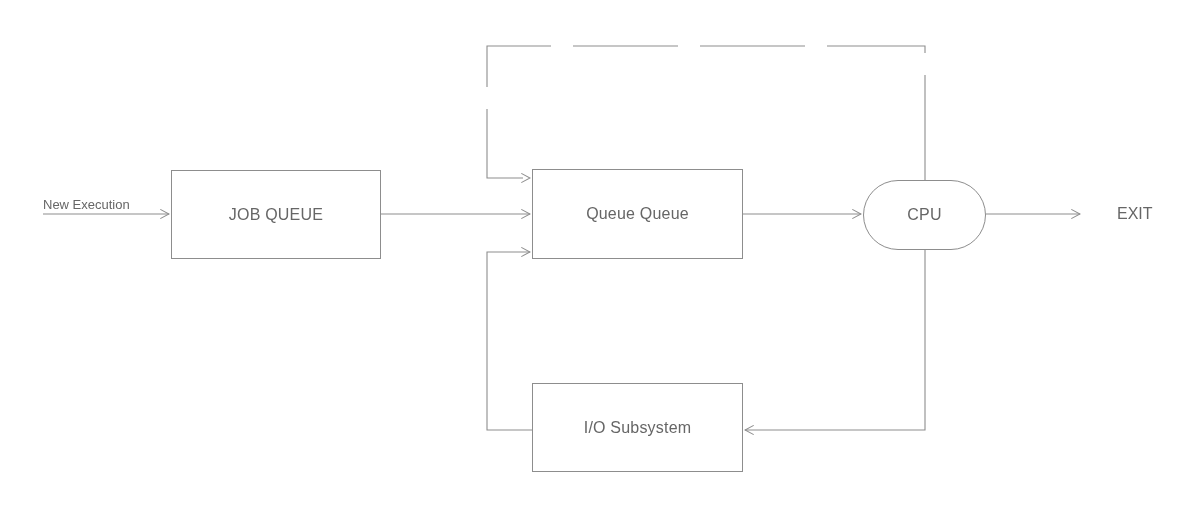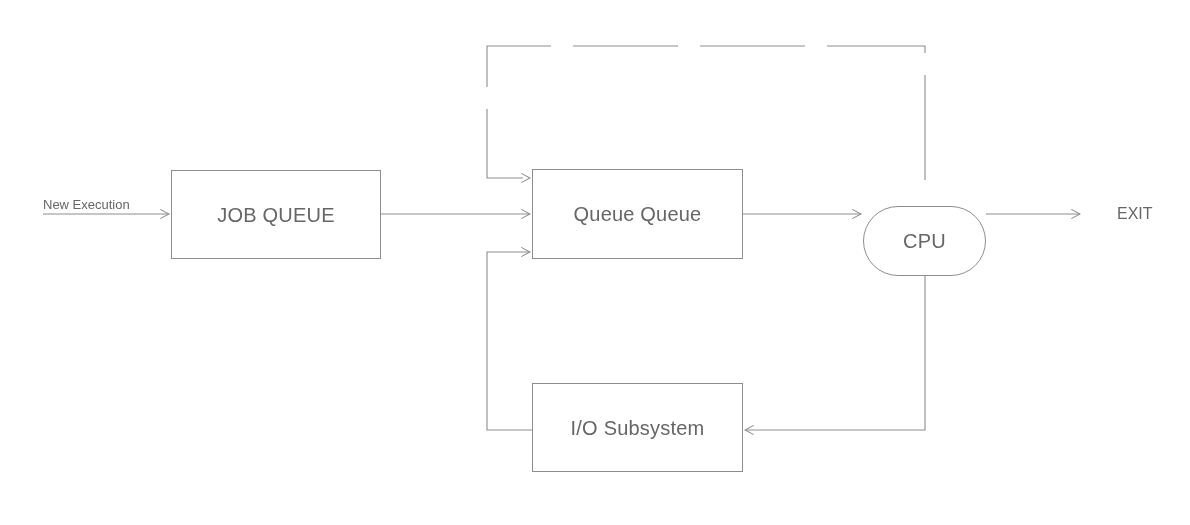--- a/index.html
+++ b/index.html
@@ -26,21 +26,21 @@
   }
   .node {
     position: absolute;
     box-sizing: border-box;
     display: flex;
     align-items: center;
     justify-content: center;
     border: 1px solid #8d8d8d;
     background: #ffffff;
     color: #666666;
-    font-size: 20px;
+    font-size: 16px;
     line-height: 1;
     letter-spacing: 0.2px;
     white-space: nowrap;
   }
   .node.stadium {
     border-radius: 999px;
   }
   .free-label {
     position: absolute;
     color: #666666;
@@ -94,21 +94,21 @@
   </svg>
 
   <div class="node" style="left:171px; top:170px; width:210px; height:89px;">
     <span>JOB QUEUE</span>
   </div>
 
   <div class="node" style="left:532px; top:169px; width:211px; height:90px;">
     <span>Queue Queue</span>
   </div>
 
-  <div class="node stadium" style="left:863px; top:180px; width:123px; height:70px;margin-top:26px;">
+  <div class="node stadium" style="left:863px; top:180px; width:123px; height:70px;">
     <span>CPU</span>
   </div>
 
   <div class="node" style="left:532px; top:383px; width:211px; height:89px;justify-content:center;">
     <span>I/O Subsystem</span>
   </div>
 
   <div class="free-label small" style="left:43px; top:198px;">New Execution</div>
 
   <div class="free-label" style="left:1117px; top:206px;">EXIT</div>

